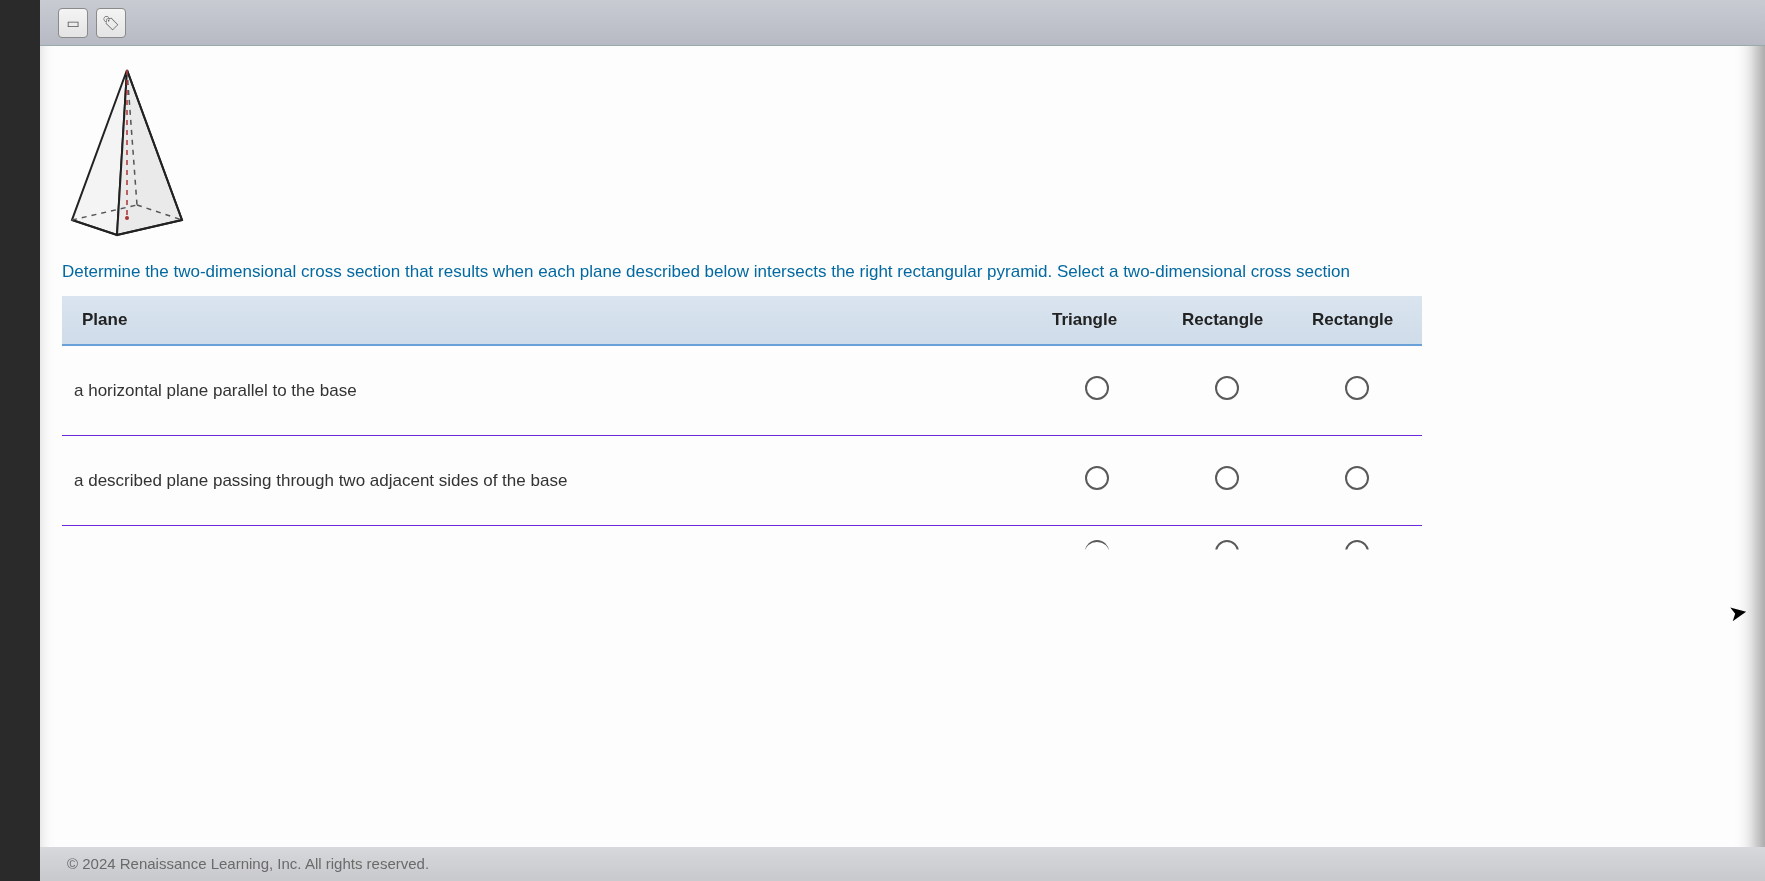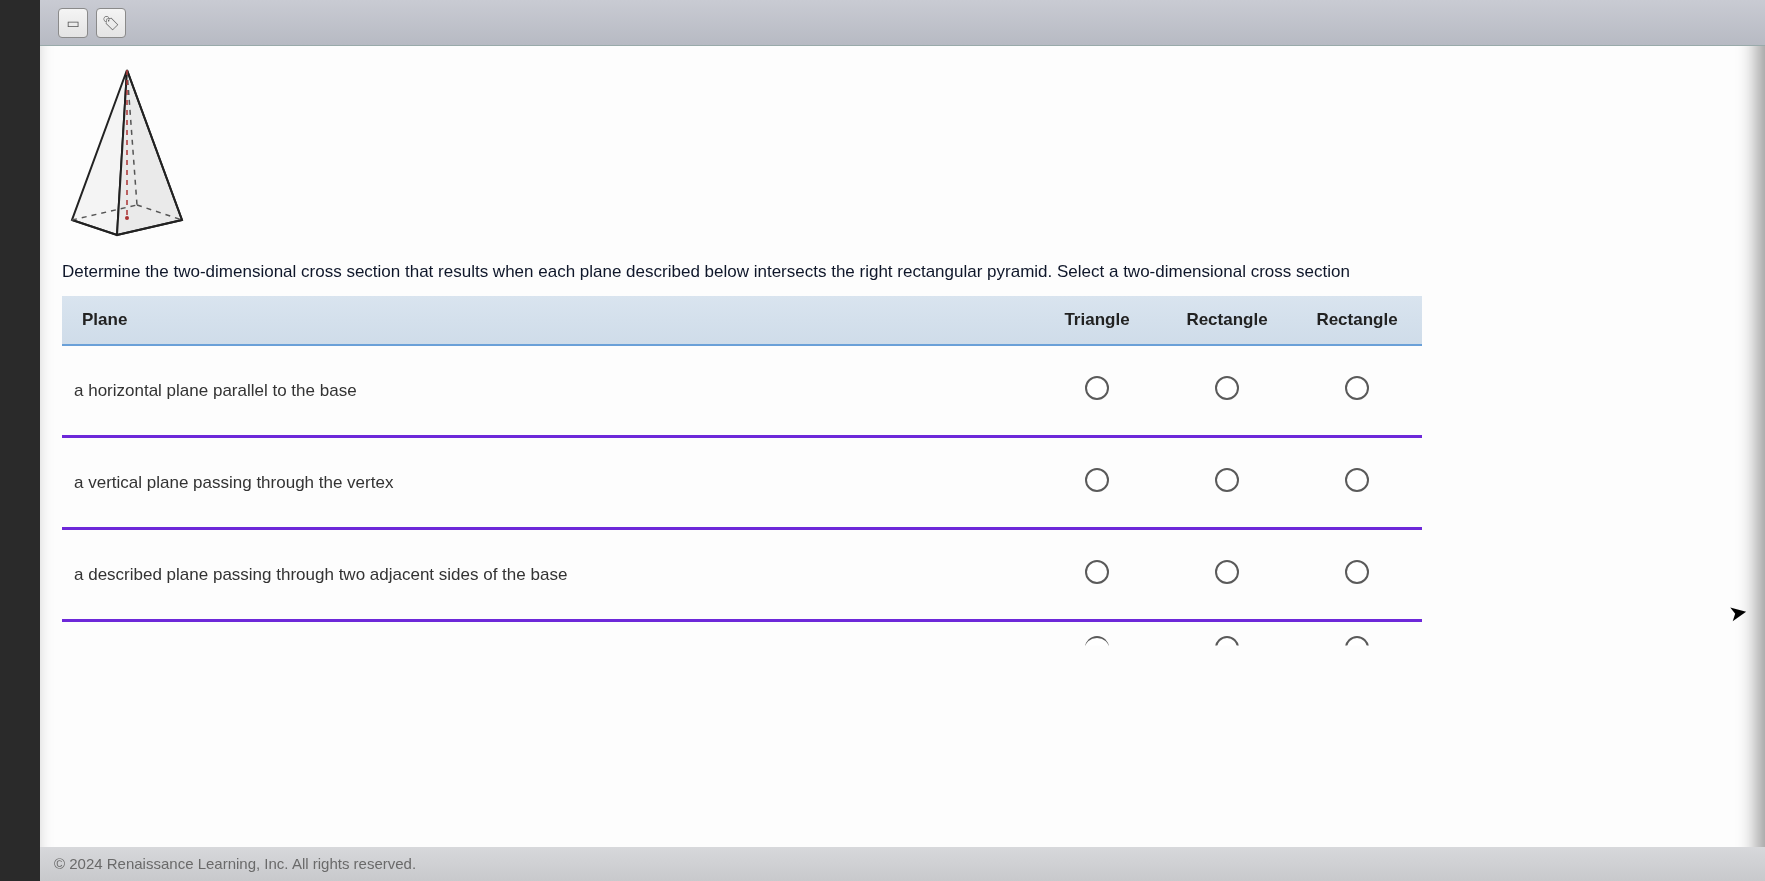--- a/index.html
+++ b/index.html
@@ -39,44 +39,44 @@
 .content {
   padding: 14px 22px 0 22px;
   position: relative;
 }
 .pyramid {
   width: 130px; height: 180px;
   margin-bottom: 10px;
 }
 .instruction {
   font-size: 17px;
-  color: #0f172a;
+  color: #0369a1;
   margin: 8px 0 14px 0;
   white-space: nowrap;
 }
 .quiz-table {
   width: 1360px;
   border-collapse: collapse;
 }
 .quiz-table thead th {
   background: linear-gradient(#d9e4ef, #cfdce9);
   font-size: 17px;
   font-weight: bold;
   color: #222;
   text-align: left;
   padding: 14px 20px;
   border-bottom: 2px solid #6aa0d8;
 }
 .quiz-table thead th.opt {
-  text-align: center;
+  text-align: left;
   width: 130px;
 }
 .quiz-table tbody td {
   padding: 30px 12px;
-  border-bottom: 3px solid #6d28d9;
+  border-bottom: 1px solid #6d28d9;
   font-size: 17px;
   color: #333;
   vertical-align: middle;
 }
 .quiz-table tbody td.opt {
   text-align: center;
 }
 .radio {
   width: 24px; height: 24px;
   border: 2px solid #5a5a5a;
@@ -90,21 +90,21 @@
   color: #777;
   font-size: 15px;
 }
 .copyright {
   position: absolute;
   bottom: 0; left: 40px; right: 0;
   background: linear-gradient(#d7d8db, #c8c9cc);
   height: 34px;
   color: #6a6a6a;
   font-size: 15px;
-  padding: 8px 14px;
+  padding: 8px 27px;
 }
 .cursor {
   position: absolute;
   right: 18px;
   top: 600px;
   font-size: 22px;
   color: #000;
   transform: rotate(-10deg);
 }
 </style>
@@ -149,26 +149,20 @@
         </tr>
       </thead>
       <tbody>
         <tr>
           <td>a horizontal plane parallel to the base</td>
           <td class="opt"><span class="radio"></span></td>
           <td class="opt"><span class="radio"></span></td>
           <td class="opt"><span class="radio"></span></td>
         </tr>
         <tr>
-          <td>a vertical plane passing through the vertex</td>
-          <td class="opt"><span class="radio"></span></td>
-          <td class="opt"><span class="radio"></span></td>
-          <td class="opt"><span class="radio"></span></td>
-        </tr>
-        <tr>
           <td>a described plane passing through two adjacent sides of the base</td>
           <td class="opt"><span class="radio"></span></td>
           <td class="opt"><span class="radio"></span></td>
           <td class="opt"><span class="radio"></span></td>
         </tr>
         <tr class="footer-row">
           <td> </td>
           <td class="opt"><span class="radio" style="border-bottom:none;border-left:none;border-right:none;clip-path: inset(0 0 60% 0);"></span></td>
           <td class="opt"><span class="radio" style="clip-path: inset(0 0 60% 0);"></span></td>
           <td class="opt"><span class="radio" style="clip-path: inset(0 0 60% 0);"></span></td>

